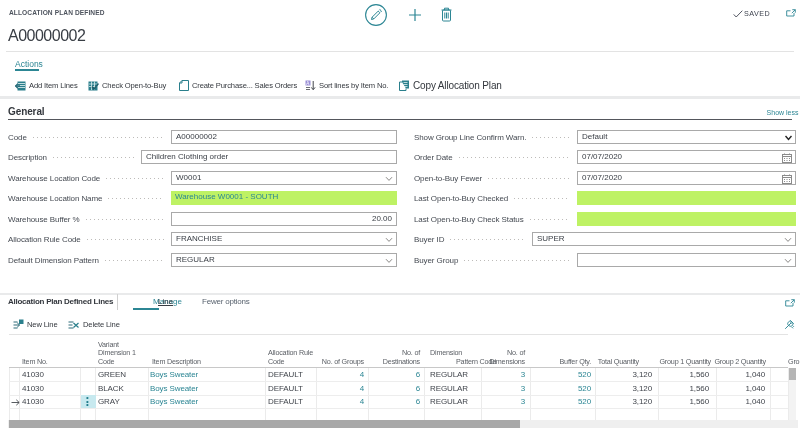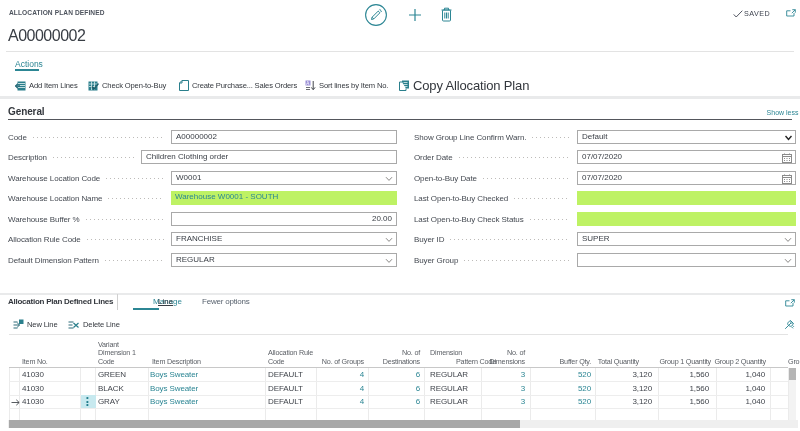--- a/index.html
+++ b/index.html
@@ -89,21 +89,21 @@
       <span style="font-size:7.6px;letter-spacing:-0.15px;color:#33373d;white-space:nowrap;">Sort lines by Item No.</span>
     </span>
     <span style="position:absolute;left:384px;top:0;display:inline-flex;align-items:center;height:11px;">
       <span style="margin-right:3px;display:inline-flex;">
         <svg width="11" height="11" viewBox="0 0 11 11" fill="none">
           <rect x="3" y="0.5" width="7" height="8" fill="#2a7f8c"></rect>
           <path d="M4.5 2.5 H8.5 M4.5 4.5 H8.5 M4.5 6.5 H8.5" stroke="#def0f2" stroke-width="0.8"></path>
           <path d="M3 2 H0.5 V10.5 H7 V8.5" stroke="#2a7f8c" fill="#fff" stroke-width="1"></path>
         </svg>
       </span>
-      <span style="font-size:13px;letter-spacing:-0.15px;color:#33373d;white-space:nowrap;text-align:center;">Copy Allocation Plan</span>
+      <span style="font-size:10px;letter-spacing:-0.15px;color:#33373d;white-space:nowrap;text-align:center;">Copy Allocation Plan</span>
     </span>
   </div>
 
 <div class="abs" style="left:0;top:96px;width:800px;height:2.6px;background:#e9eaeb;"></div>
 
 <div class="abs" style="left:8px;top:106px;font-size:10px;font-weight:bold;letter-spacing:-0.1px;color:#33373d;">General</div>
 <div class="abs" style="left:8px;top:119px;width:784px;height:1.2px;background:#53565c;"></div>
 <div class="abs teal" style="right:1.5px;top:109px;font-size:7px;white-space:nowrap;">Show less</div>
 
 <div id="form">
@@ -157,41 +157,41 @@
     </div>
     <div class="frow" style="left:414px;top:150px;width:382px;">
       <span class="flabel">Order Date</span>
       <span class="leader"></span>
       <span class="fbox" style="width:219px;">07/07/2020<svg class="chev" style="top:2px;" width="10" height="10" viewBox="0 0 10 10" fill="none" stroke="#8b8b8b">
           <rect x="0.5" y="1.5" width="9" height="8"></rect>
           <path d="M0.5 3.5 H9.5 M2.5 1.5 V0.5 M7.5 1.5 V0.5 M2 5.5 H3 M4.5 5.5 H5.5 M7 5.5 H8 M2 7.5 H3 M4.5 7.5 H5.5 M7 7.5 H8"></path>
         </svg></span>
     </div>
     <div class="frow" style="left:414px;top:171px;width:382px;">
-      <span class="flabel">Open-to-Buy Date</span>
+      <span class="flabel">Open-to-Buy Fewer</span>
       <span class="leader"></span>
       <span class="fbox" style="width:219px;">07/07/2020<svg class="chev" style="top:2px;" width="10" height="10" viewBox="0 0 10 10" fill="none" stroke="#8b8b8b">
           <rect x="0.5" y="1.5" width="9" height="8"></rect>
           <path d="M0.5 3.5 H9.5 M2.5 1.5 V0.5 M7.5 1.5 V0.5 M2 5.5 H3 M4.5 5.5 H5.5 M7 5.5 H8 M2 7.5 H3 M4.5 7.5 H5.5 M7 7.5 H8"></path>
         </svg></span>
     </div>
     <div class="frow" style="left:414px;top:191px;width:382px;">
       <span class="flabel">Last Open-to-Buy Checked</span>
       <span class="leader"></span>
       <span class="fbox ro" style="width:219px;"></span>
     </div>
     <div class="frow" style="left:414px;top:212px;width:382px;">
       <span class="flabel">Last Open-to-Buy Check Status</span>
       <span class="leader"></span>
       <span class="fbox ro" style="width:219px;"></span>
     </div>
     <div class="frow" style="left:414px;top:232px;width:382px;">
       <span class="flabel">Buyer ID</span>
       <span class="leader"></span>
-      <span class="fbox" style="width:219px;">SUPER<svg class="chev" width="8" height="6" viewBox="0 0 8 6" fill="none" stroke="#8a8886" stroke-width="1">
+      <span class="fbox" style="width:264px;">SUPER<svg class="chev" width="8" height="6" viewBox="0 0 8 6" fill="none" stroke="#8a8886" stroke-width="1">
           <path d="M1 1.2 L4 4.4 L7 1.2"></path>
         </svg></span>
     </div>
     <div class="frow" style="left:414px;top:253px;width:382px;">
       <span class="flabel">Buyer Group</span>
       <span class="leader"></span>
       <span class="fbox" style="width:219px;">
         <svg class="chev" width="8" height="6" viewBox="0 0 8 6" fill="none" stroke="#8a8886" stroke-width="1">
           <path d="M1 1.2 L4 4.4 L7 1.2"></path>
         </svg>

